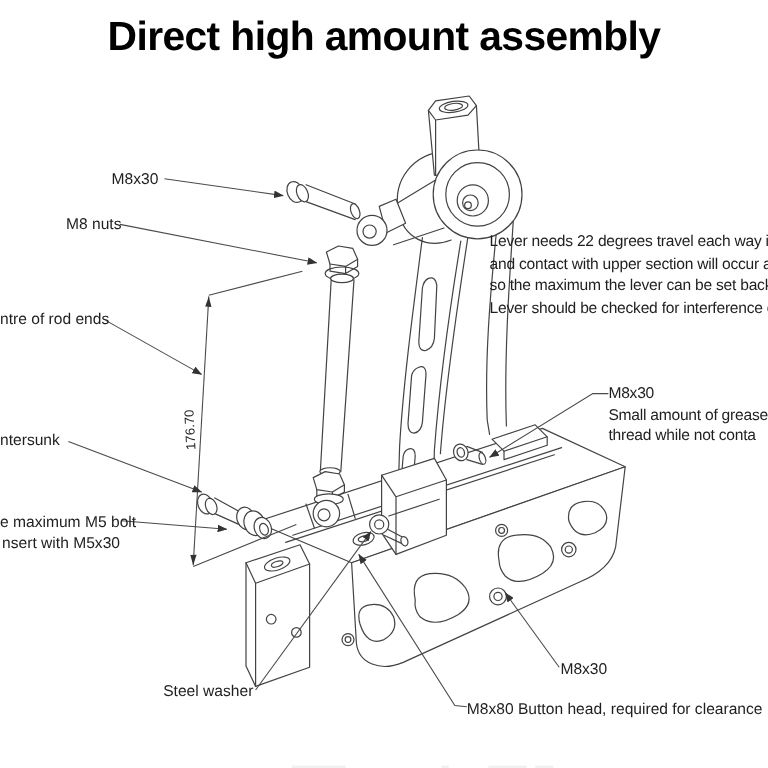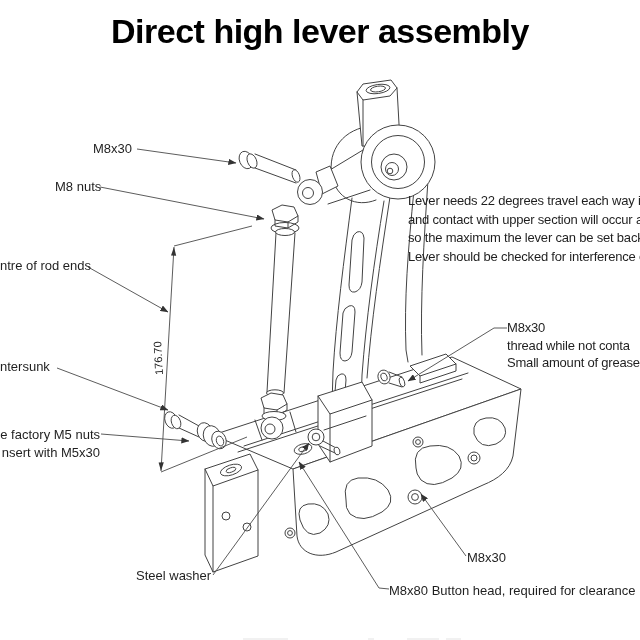--- a/index.html
+++ b/index.html
@@ -174,40 +174,40 @@
     <path class="leader" d="M88,267 L168,312" marker-end="url(#arw)"></path>
     <path class="leader" d="M57,368 L168,410" marker-end="url(#arw)"></path>
     <path class="leader" d="M101,434 L189,441" marker-end="url(#arw)"></path>
     <path class="leader" d="M213,575 L309,443" marker-end="url(#arw)"></path>
     <path class="leader" d="M389,589 L379,588 L299,462" marker-end="url(#arw)"></path>
     <path class="leader" d="M466,556 L421,494" marker-end="url(#arw)"></path>
     <path class="leader" d="M507,328 L494,328 L408,381" marker-end="url(#arw)"></path>
   </g>
 </svg>
 
-<div class="abs title">Direct high lever assembly</div>
+<div class="abs title">Direct high amount assembly</div>
 
 <div class="abs callout" style="left:93px;top:141px">M8x30</div>
 <div class="abs callout" style="left:55px;top:179px">M8 nuts</div>
 <div class="abs callout" style="left:0;top:258px">ntre of rod ends</div>
 <div class="abs callout" style="left:0;top:359px">ntersunk</div>
 
 <div class="abs m5block">
-  <div>e factory M5 nuts</div>
+  <div>e maximum M5 bolt</div>
   <div>nsert with M5x30</div>
 </div>
 
 <div class="abs callout" style="left:136px;top:568px">Steel washer</div>
 <div class="abs callout" style="left:389px;top:583px">M8x80 Button head, required for clearance</div>
 <div class="abs callout" style="left:467px;top:550px">M8x30</div>
 
 <div class="abs note" style="left:507px;top:319px;width:133px;line-height:17.5px">
   <div>M8x30</div>
+  <div>Small amount of grease</div>
   <div>thread while not conta</div>
-  <div>Small amount of grease</div>
 </div>
 
 <div class="abs note" style="left:408px;top:192px;width:232px">
   <div>Lever needs 22 degrees travel each way in o</div>
   <div>and contact with upper section will occur at</div>
   <div>so the maximum the lever can be set back o</div>
   <div>Lever should be checked for interference or</div>
 </div>
 
 <div class="mark" style="left:243px;width:45px"></div>

